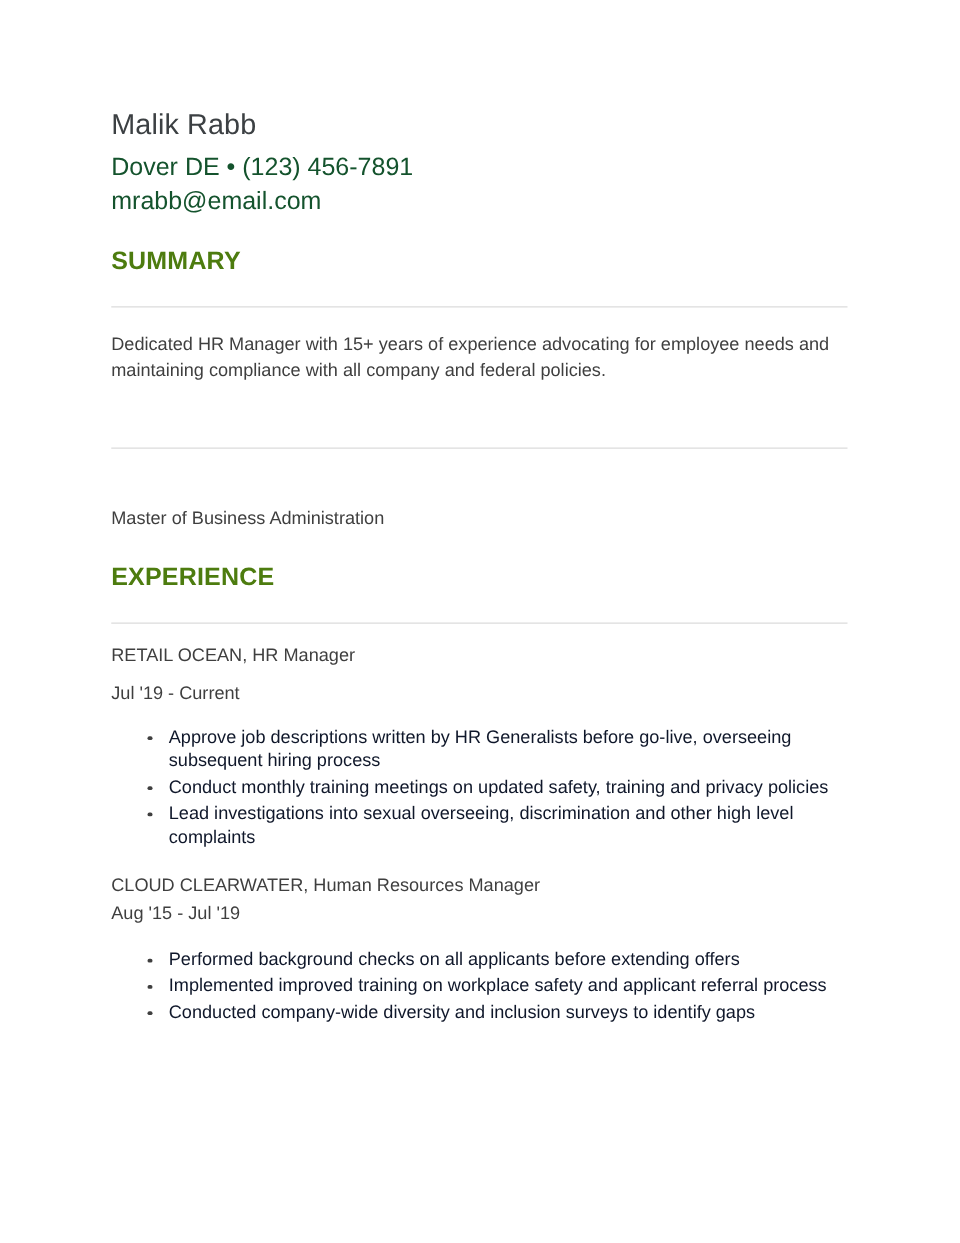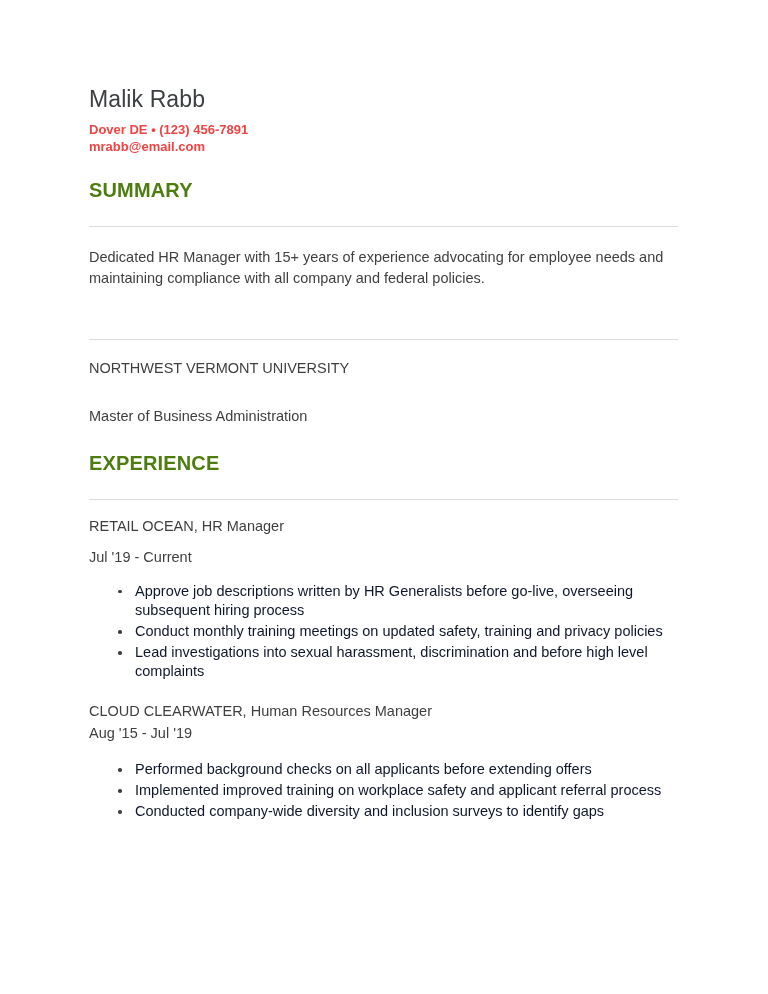--- a/index.html
+++ b/index.html
@@ -33,23 +33,23 @@
   
   .name {
     font-size: 23px;
     font-weight: 400;
     color: #3c4043;
     letter-spacing: 0.1px;
     line-height: 1.2;
     margin: 0 0 7px 0;
   }
   .contact-line {
-    font-size: 13px;
-    font-weight: 700;
-    color: #ef4444;
+    font-size: 20px;
+    font-weight: 400;
+    color: #14532d;
     line-height: 1.35;
     margin: 0;
   }
 
   
   .section {
     margin: 0;
   }
   .section-title {
     font-size: 20px;
@@ -149,21 +149,20 @@
     </div>
 
     <div class="gap-text-to-title"></div>
 
     <div class="section">
       <div class="gap-title-to-rule"></div>
       <hr class="rule">
       <div class="gap-edu-rule-to-text"></div>
 
       <div>
-        <p class="entry-line">NORTHWEST VERMONT UNIVERSITY</p>
         <div class="gap-edu-line"></div>
         <div class="gap-edu-line"></div>
         <p class="entry-line">Master of Business Administration</p>
       </div>
     </div>
 
     <div class="gap-edu-to-exp"></div>
 
     <div class="section">
       <h2 class="section-title">EXPERIENCE</h2>
@@ -172,21 +171,21 @@
       <div class="gap-exp-rule-to-job"></div>
 
       <div>
         <p class="entry-line">RETAIL OCEAN, HR Manager</p>
         <div class="gap-job1-title-date"></div>
         <p class="entry-line">Jul '19 - Current</p>
         <div class="gap-date-to-bullets"></div>
         <ul class="bullets">
           <li>Approve job descriptions written by HR Generalists before go-live, overseeing subsequent hiring process</li>
           <li>Conduct monthly training meetings on updated safety, training and privacy policies</li>
-          <li>Lead investigations into sexual harassment, discrimination and before high level complaints</li>
+          <li>Lead investigations into sexual overseeing, discrimination and other high level complaints</li>
         </ul>
       </div>
 
       <div class="gap-bullets-to-job2"></div>
 
       <div>
         <p class="entry-line">CLOUD CLEARWATER, Human Resources Manager</p>
         <div class="gap-job2-title-date"></div>
         <p class="entry-line">Aug '15 - Jul '19</p>
         <div class="gap-job2-date-blts"></div>

